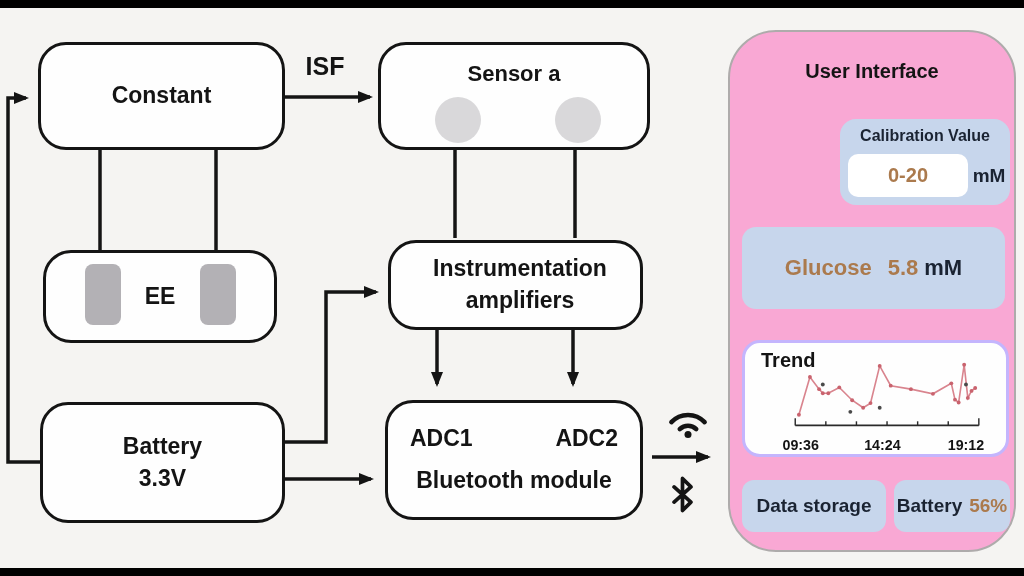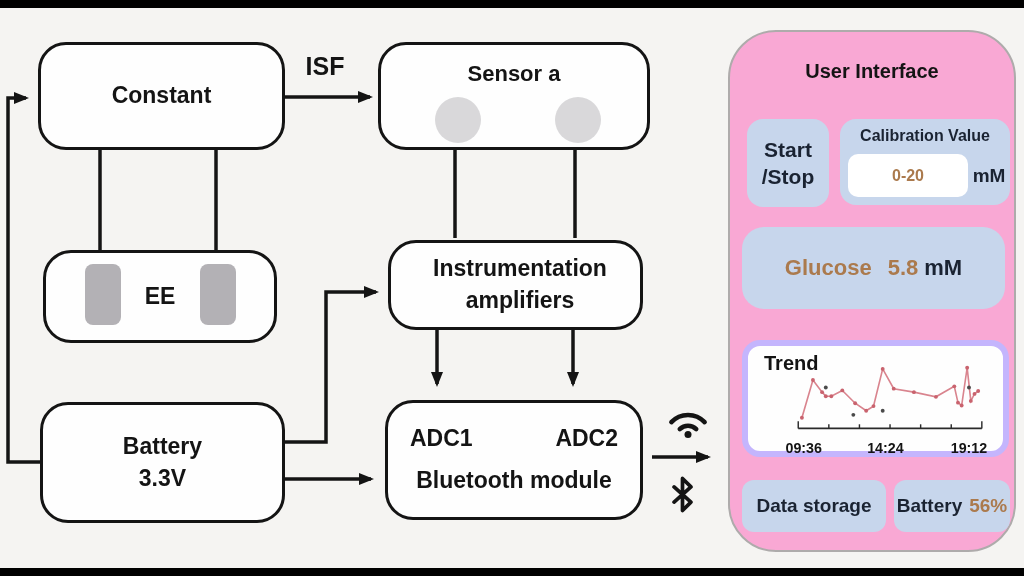--- a/index.html
+++ b/index.html
@@ -38,29 +38,29 @@
   #ui-title{position:absolute;top:28px;left:0;width:100%;text-align:center;
             font-weight:bold;font-size:20px;color:#141414;}
   .blue{background:#c7d6ec;}
   #start-stop-button{position:absolute;left:17px;top:87px;width:82px;height:88px;border-radius:16px;
        display:flex;flex-direction:column;align-items:center;justify-content:center;
        font-weight:bold;font-size:21px;line-height:27px;color:#1a2332;}
   #calibration-panel{position:absolute;left:110px;top:87px;width:170px;height:86px;border-radius:16px;}
   #calibration-label{position:absolute;top:8px;width:100%;text-align:center;
        font-weight:bold;font-size:16px;color:#1a2332;}
   #calibration-input{position:absolute;left:8px;top:35px;width:120px;height:43px;border-radius:10px;
-       background:#fff;text-align:center;line-height:43px;font-weight:bold;font-size:16px;color:#ab7a4d;}
+       background:#fff;text-align:center;line-height:43px;font-weight:bold;font-size:20px;color:#ab7a4d;}
   #calibration-unit{position:absolute;left:130px;top:35px;width:38px;height:43px;text-align:center;
        line-height:43px;font-weight:bold;font-size:19px;color:#1a2332;}
-  #glucose-panel{position:absolute;left:12px;top:195px;width:263px;height:82px;border-radius:22px;
+  #glucose-panel{position:absolute;left:12px;top:195px;width:263px;height:82px;border-radius:14px;
        display:flex;align-items:center;justify-content:center;font-weight:bold;font-size:22px;}
   #glucose-label,#glucose-value{color:#ab7a4d;}
   #glucose-value{margin-left:16px;} #glucose-unit{margin-left:6px;color:#1a2332;}
   #trend-card{position:absolute;left:12px;top:308px;width:267px;height:117px;border-radius:18px;
-       background:#fefefe;border:6px solid #c4b5fd;box-sizing:border-box;}
+       background:#fefefe;border:3px solid #c4b5fd;box-sizing:border-box;}
   #trend-title{position:absolute;left:16px;top:6px;font-weight:bold;font-size:20px;color:#141414;}
   #trend-svg{position:absolute;left:38px;top:12px;font-family:"Liberation Sans",sans-serif;}
   .badge{position:absolute;top:448px;height:52px;border-radius:12px;display:flex;align-items:center;
        justify-content:center;font-weight:bold;font-size:19px;color:#1a2332;}
   #data-storage-button{left:12px;width:144px;}
   #battery-badge{left:164px;width:116px;gap:7px;}
   #battery-value{color:#ab7a4d;}
 </style>
 </head>
 <body>
@@ -135,24 +135,20 @@
   <circle cx="12" cy="15" r="2" fill="#141414"></circle>
 </svg>
 
 <svg class="radio-icon" id="bluetooth-icon" width="27" height="41" viewBox="0 0 16 24">
   <path d="M3,7.5 L13,16.5 L8,21.5 V2.5 L13,7.5 L3,16.5" stroke="#141414" stroke-width="2.2" fill="none" stroke-linecap="round" stroke-linejoin="round"></path>
 </svg>
 
 <div id="ui-panel">
   <div id="ui-title">User Interface</div>
 
-  <div class="blue" id="start-stop-button">
-    <div>Start</div>
-    <div>/Stop</div>
-  </div>
 
   <div class="blue" id="calibration-panel">
     <div id="calibration-label">Calibration Value</div>
     <div id="calibration-input">0-20</div>
     <div id="calibration-unit">mM</div>
   </div>
 
   <div class="blue" id="glucose-panel">
     <span id="glucose-label">Glucose</span>
     <span id="glucose-value">5.8</span>

